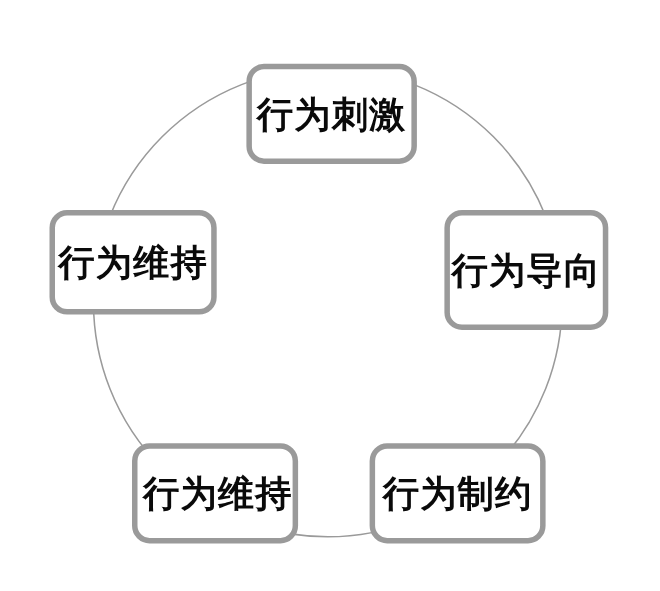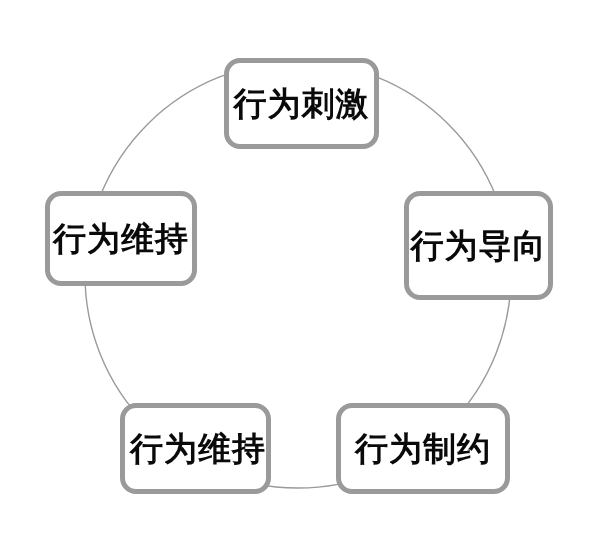--- a/index.html
+++ b/index.html
@@ -43,21 +43,21 @@
     font-size: 33px;
     line-height: 1;
     color: #0a0a0a;
     letter-spacing: 1px;
     white-space: nowrap;
   }
 
   
   #node-0 { left: 224px; top: 58px;  width: 155px; height: 91px; }
   #node-1 { left: 404px; top: 191px; width: 149px; height: 109px; }
-  #node-2 { left: 336px; top: 403px; width: 174px; height: 91px; }
+  #node-2 { left: 336px; top: 403px; width: 160px; height: 91px; }
   #node-3 { left: 120px; top: 403px; width: 151px; height: 91px; justify-content: flex-end; }
   #node-4 { left: 45px;  top: 191px; width: 152px; height: 95px; }
 </style>
 </head>
 <body>
 
 <div id="canvas">
 
   <svg id="cycle-circle" viewBox="0 0 600 537">
     <circle cx="298" cy="275" r="213" fill="none" stroke="#9a9a9a" stroke-width="1.4"></circle>

